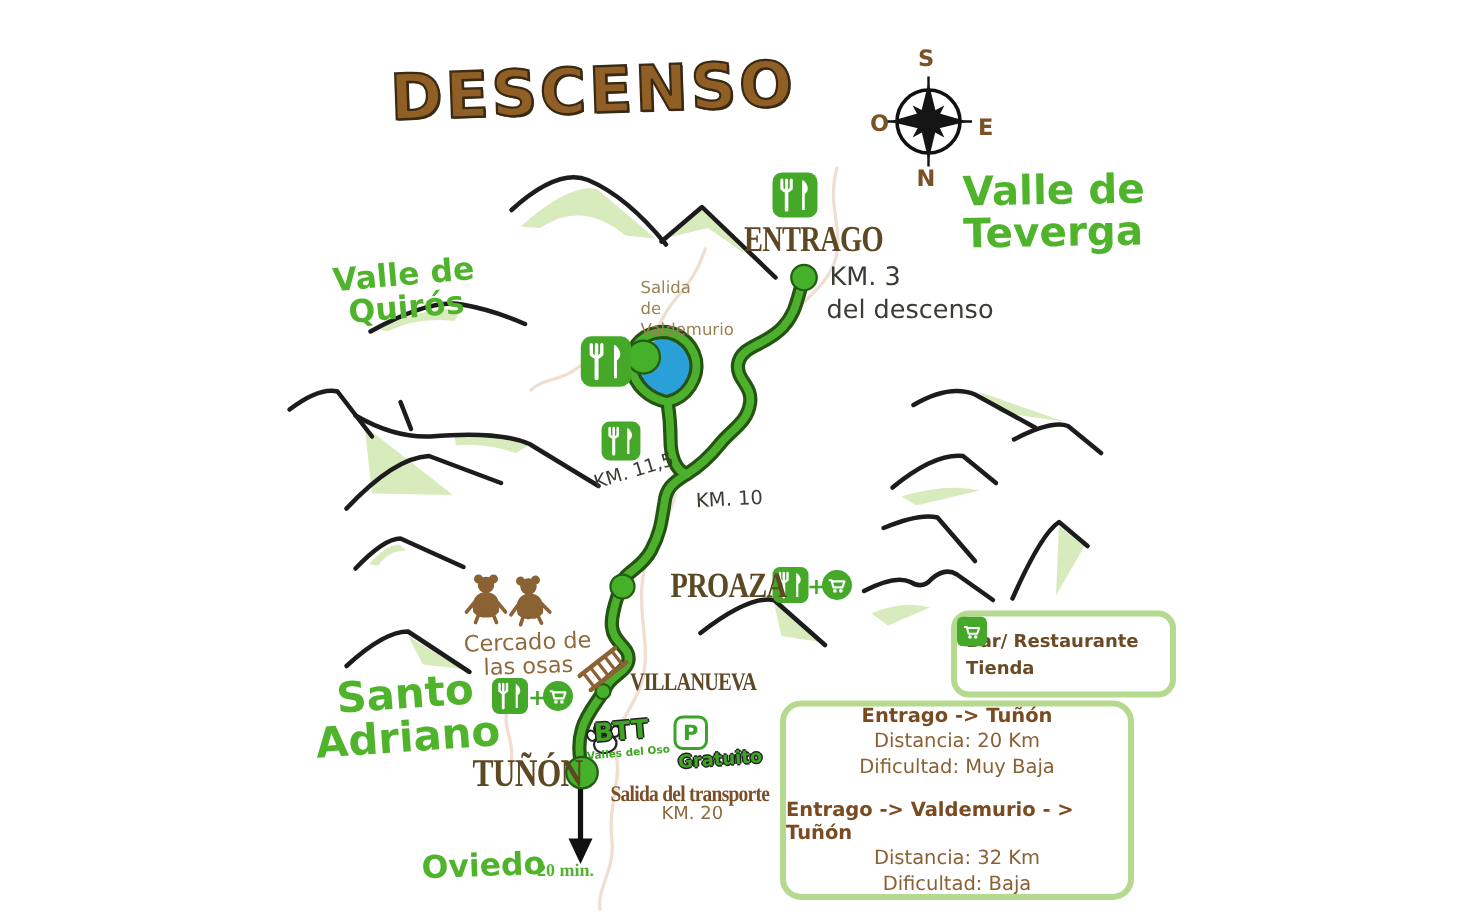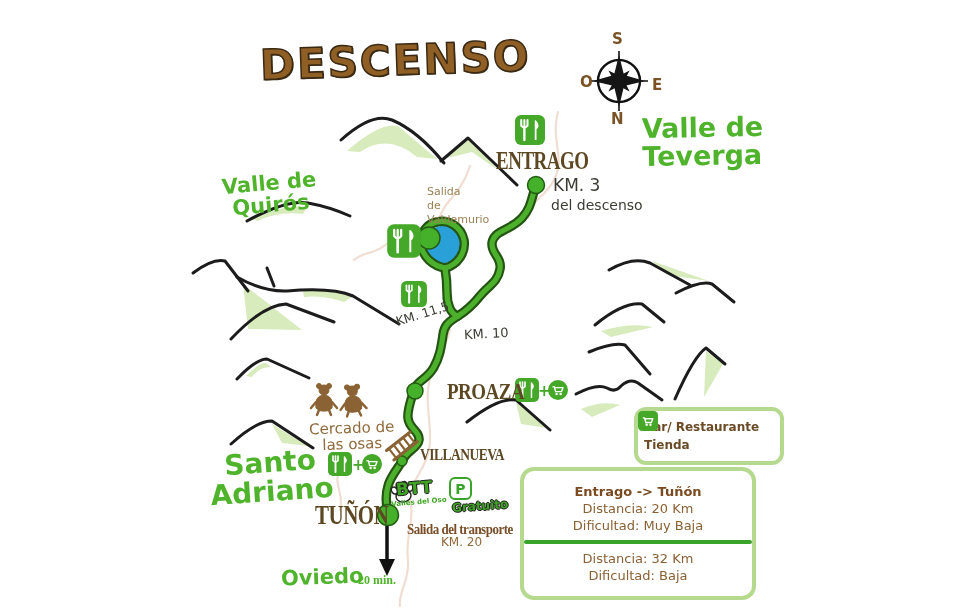--- a/index.html
+++ b/index.html
@@ -189,21 +189,21 @@
     <div>Santo</div>
     <div>Adriano</div>
   </div>
 
   <div class="town" style="left:496px;top:147px;font-size:19px;transform:scaleY(1.28);">ENTRAGO</div>
   <div class="town" style="left:447px;top:378px;font-size:19px;transform:scaleY(1.25);">PROAZA</div>
   <div class="town" style="left:420px;top:445px;font-size:13.5px;transform:scaleY(1.25);">VILLANUEVA</div>
   <div class="town" style="left:315px;top:500px;font-size:21px;transform:scaleY(1.25);">TUÑÓN</div>
 
   <div class="hand" style="left:553px;top:175px;font-size:17px;">KM. 3</div>
-  <div class="hand" style="left:551px;top:197px;font-size:14px;">del descenso</div>
+  <div class="hand" style="left:551px;top:197px;font-size:17px;">del descenso</div>
   <div class="hand" style="left:395px;top:306px;font-size:12.5px;transform:rotate(-17deg);">KM. 11,5</div>
   <div class="hand" style="left:464px;top:326px;font-size:13px;transform:rotate(-3deg);">KM. 10</div>
 
   <div class="embalse">
     <div>Salida</div>
     <div>de</div>
     <div>Valdemurio</div>
   </div>
 
   <div class="lbl" style="left:308px;top:421px;width:88px;text-align:center;font-size:15px;color:#8f6a3c;transform:rotate(-2deg);">
@@ -239,17 +239,18 @@
         </svg>
       <span>Tienda</span>
     </div>
   </div>
 
   <div class="box info-box">
     <div class="info-title">Entrago -&gt; Tuñón</div>
     <div class="info-line">Distancia: 20 Km</div>
     <div class="info-line">Dificultad: Muy Baja</div>
     <div class="info-divider"></div>
+    <div class="info-title">Entrago -&gt; Valdemurio - &gt; Tuñón</div>
     <div class="info-line">Distancia: 32 Km</div>
     <div class="info-line">Dificultad: Baja</div>
   </div>
 
 </div>
 
 </body></html>

